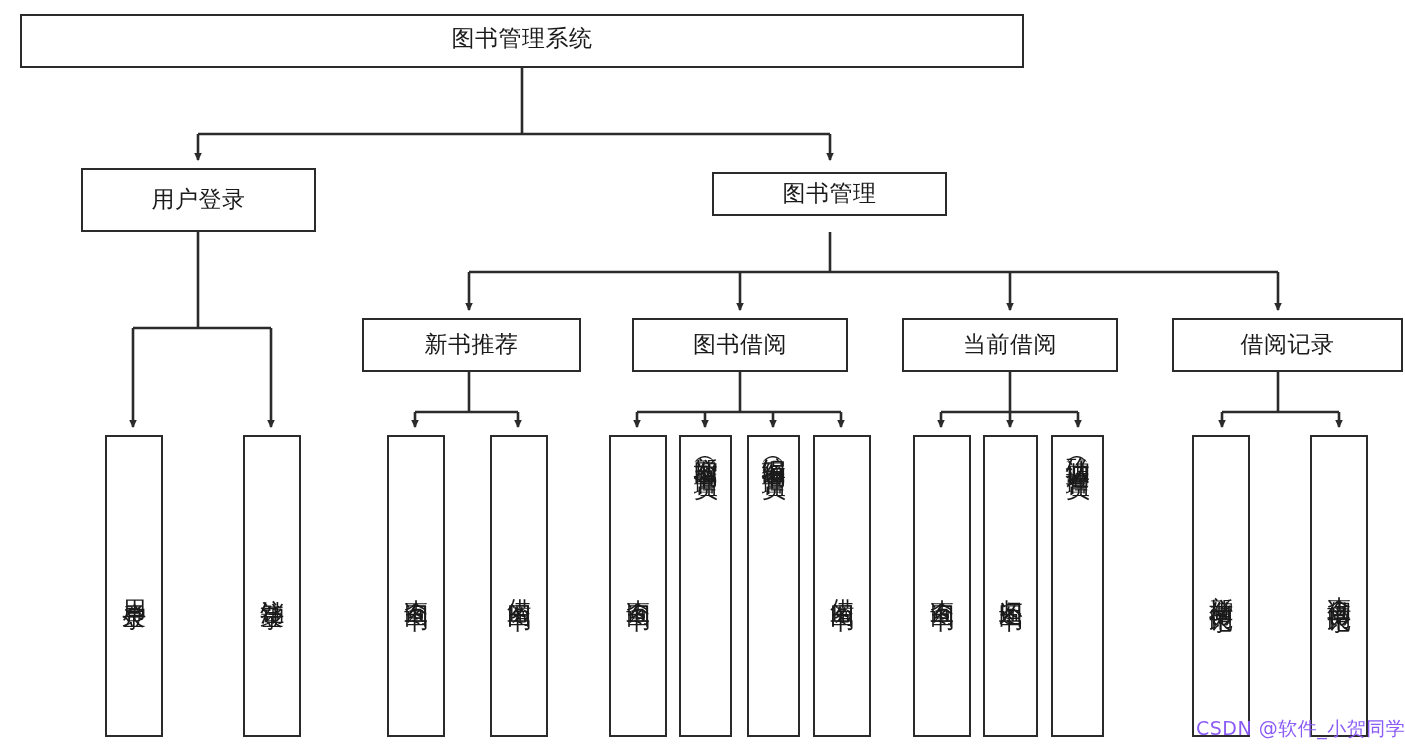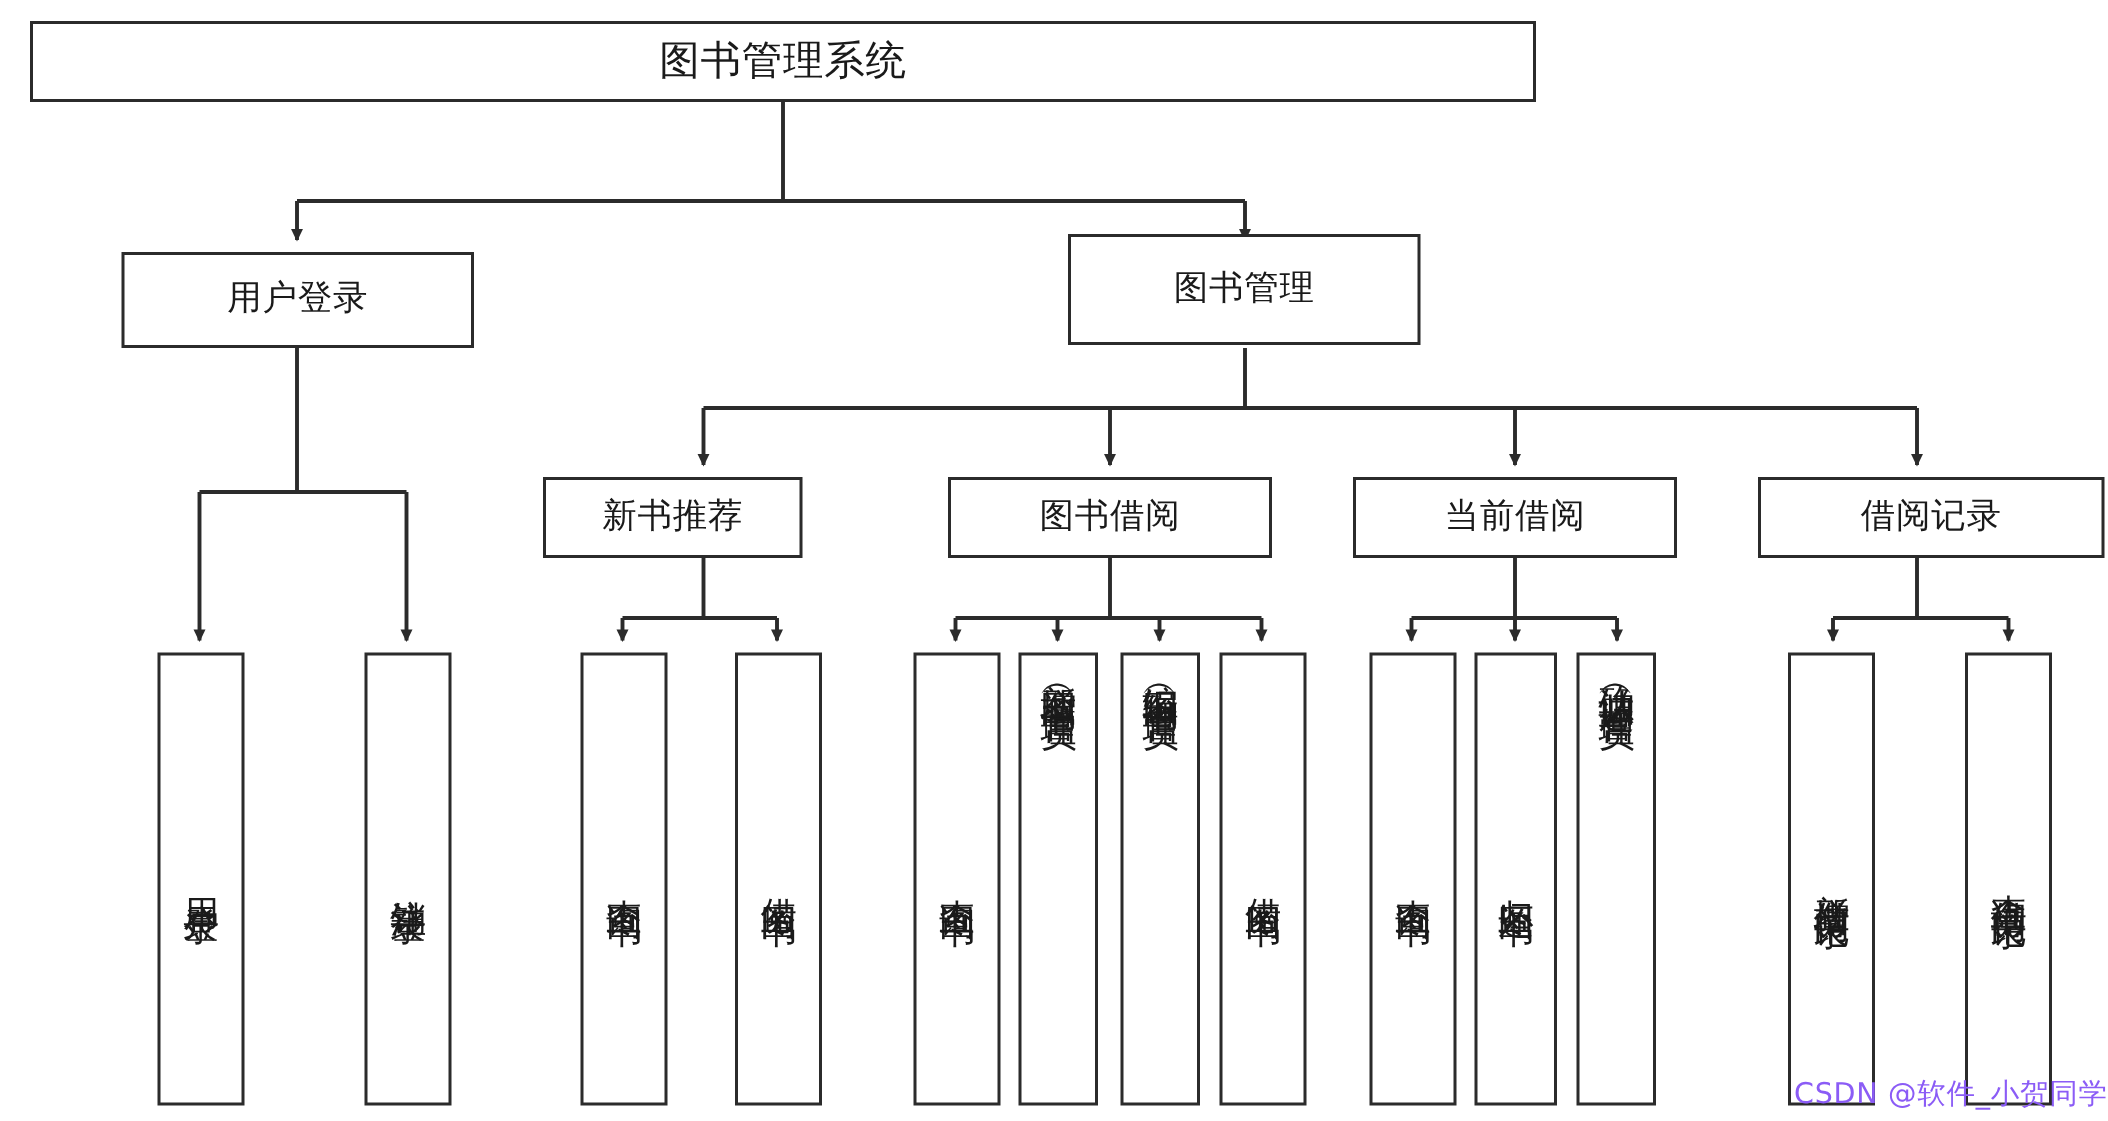--- a/index.html
+++ b/index.html
@@ -47,21 +47,22 @@
     letter-spacing: 0.5px;
     white-space: nowrap;
     text-align: center;
   }
   
   .node-h .node-label {
     font-size: 23px;
     writing-mode: horizontal-tb;
   }
   .node-root .node-label {
-    font-size: 27px;
+    font-size: 23px;
+    font-family: Liberation Mono, monospace;
   }
   
   .node-v {
     align-items: flex-start;
     justify-content: center;
     padding-top: 0px;
   }
   .node-v .node-label {
     writing-mode: vertical-rl;
     text-orientation: upright;
@@ -139,25 +140,25 @@
     </g>
   </svg>
 
   <div class="node-box node-h node-root" style="left:20px; top:14px; width:1004px; height:54px;">
     <span class="node-label">图书管理系统</span>
   </div>
 
   <div class="node-box node-h" style="left:81px; top:168px; width:235px; height:64px;">
     <span class="node-label">用户登录</span>
   </div>
-  <div class="node-box node-h" style="left:712px; top:156px; width:235px; height:74px;">
+  <div class="node-box node-h" style="left:712px; top:172px; width:235px; height:44px;">
     <span class="node-label">图书管理</span>
   </div>
 
-  <div class="node-box node-h" style="left:362px; top:318px; width:173px; height:54px;">
+  <div class="node-box node-h" style="left:362px; top:318px; width:219px; height:54px;">
     <span class="node-label">新书推荐</span>
   </div>
   <div class="node-box node-h" style="left:902px; top:318px; width:216px; height:54px;">
     <span class="node-label">当前借阅</span>
   </div>
   <div class="node-box node-h" style="left:632px; top:318px; width:216px; height:54px;">
     <span class="node-label">图书借阅</span>
   </div>
   <div class="node-box node-h" style="left:1172px; top:318px; width:231px; height:54px;">
     <span class="node-label">借阅记录</span>

